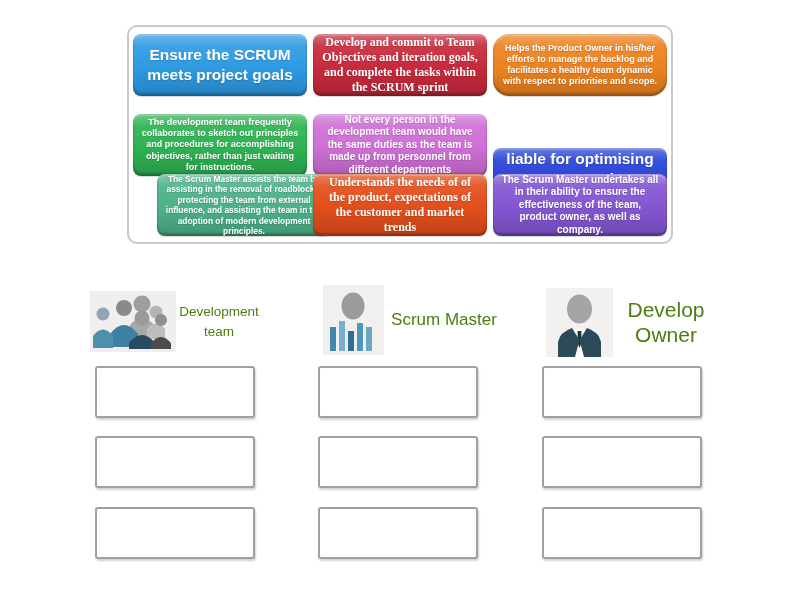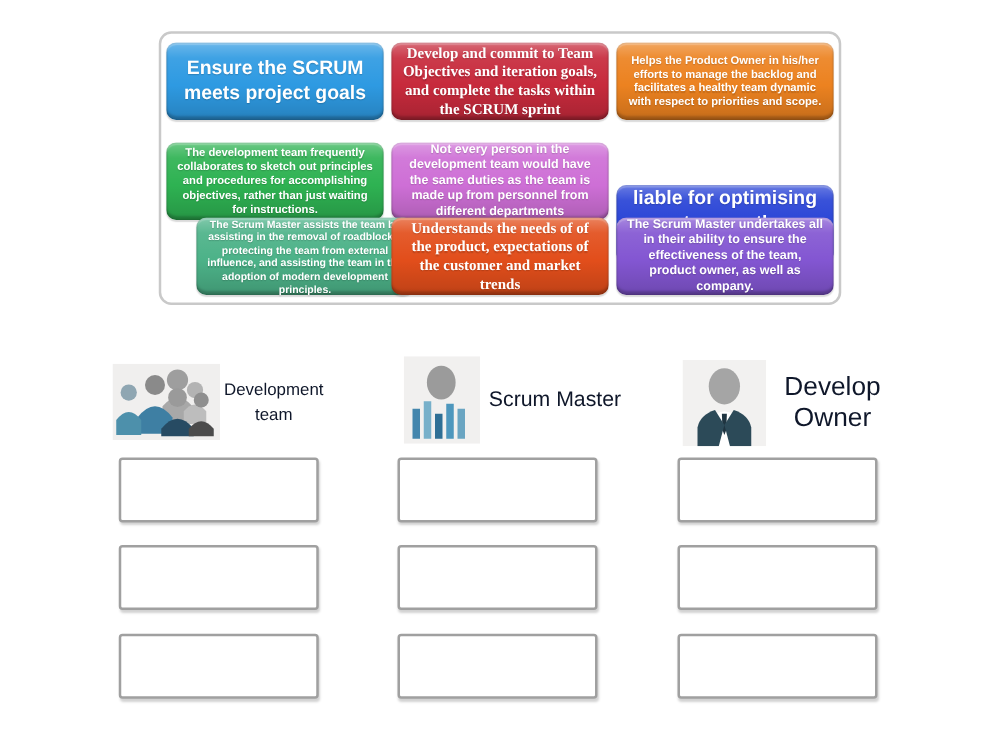--- a/index.html
+++ b/index.html
@@ -24,21 +24,21 @@
   .c1{left:133px}.c2{left:313px}.c3{left:493px}
   .r1{top:34px}.r2{top:114px}.r3{top:174px}
   .size-lg{font-size:15.5px;line-height:1.3;}
   .size-md{font-size:12px;font-family:Liberation Serif, serif;}
   .size-sm2{font-size:10px;}
   .size-sm{font-size:9px;}
   .size-xs{font-size:8.4px;margin-left:24px;}
   
   .cat-icon{position:absolute;display:block;}
   .cat-label{
-    position:absolute;color:#0f172a;text-align:center;
+    position:absolute;color:#4d7c0f;text-align:center;
     display:flex;align-items:center;justify-content:center;
   }
   .lbl1{left:166px;top:302px;width:106px;height:40px;font-size:13.5px;line-height:1.45;}
   .lbl2{left:388px;top:289px;width:112px;height:62px;font-size:17px;line-height:1.15;}
   .lbl3{left:612px;top:296px;width:108px;height:52px;font-size:21px;line-height:1.2;}
   
   .slot{
     position:absolute;width:160px;height:52px;background:#fff;box-sizing:border-box;
     border:2px solid #a0a0a0;border-radius:3px;
     box-shadow:1px 2px 2px rgba(0,0,0,.18);
@@ -46,21 +46,21 @@
   .scol1{left:95px}.scol2{left:318px}.scol3{left:542px}
   .srow1{top:366px}.srow2{top:436px}.srow3{top:507px}
 </style>
 </head>
 <body>
 
 <div class="tray"></div>
 
 <div class="card c1 r1 size-lg" style="background: linear-gradient(rgba(255, 255, 255, 0.3), rgba(255, 255, 255, 0.08) 20%, rgba(0, 0, 0, 0) 55%, rgba(0, 0, 0, 0.16)), rgb(46, 154, 226);">Ensure the SCRUM meets project goals</div>
 <div class="card c2 r1 size-md" style="background: linear-gradient(rgba(255, 255, 255, 0.3), rgba(255, 255, 255, 0.08) 20%, rgba(0, 0, 0, 0) 55%, rgba(0, 0, 0, 0.16)), rgb(199, 42, 60);">Develop and commit to Team Objectives and iteration goals, and complete the tasks within the SCRUM sprint</div>
-<div class="card c3 r1 size-sm" style="background: linear-gradient(rgba(255, 255, 255, 0.3), rgba(255, 255, 255, 0.08) 20%, rgba(0, 0, 0, 0) 55%, rgba(0, 0, 0, 0.16)), rgb(236, 130, 32);">Helps the Product Owner in his/her efforts to manage the backlog and facilitates a healthy team dynamic with respect to priorities and scope.</div>
+<div class="card c3 r1 size-sm" style="background: linear-gradient(rgba(255, 255, 255, 0.3), rgba(255, 255, 255, 0.08) 20%, rgba(0, 0, 0, 0) 55%, rgba(0, 0, 0, 0.16)), rgb(236, 130, 32); border-radius: 16px;">Helps the Product Owner in his/her efforts to manage the backlog and facilitates a healthy team dynamic with respect to priorities and scope.</div>
 <div class="card c1 r2 size-sm" style="background: linear-gradient(rgba(255, 255, 255, 0.3), rgba(255, 255, 255, 0.08) 20%, rgba(0, 0, 0, 0) 55%, rgba(0, 0, 0, 0.16)), rgb(46, 178, 82);">The development team frequently collaborates to sketch out principles and procedures for accomplishing objectives, rather than just waiting for instructions.</div>
 <div class="card c2 r2 size-sm2" style="background: linear-gradient(rgba(255, 255, 255, 0.3), rgba(255, 255, 255, 0.08) 20%, rgba(0, 0, 0, 0) 55%, rgba(0, 0, 0, 0.16)), rgb(206, 111, 214);">Not every person in the development team would have the same duties as the team is made up from personnel from different departments</div>
 <div class="card c3 r2 size-lg" style="background: linear-gradient(rgba(255, 255, 255, 0.3), rgba(255, 255, 255, 0.08) 20%, rgba(0, 0, 0, 0) 55%, rgba(0, 0, 0, 0.16)), rgb(40, 67, 214); margin-top: 34px;">liable for optimising return on the investments</div>
 <div class="card c1 r3 size-xs" style="background: linear-gradient(rgba(255, 255, 255, 0.3), rgba(255, 255, 255, 0.08) 20%, rgba(0, 0, 0, 0) 55%, rgba(0, 0, 0, 0.16)), rgb(76, 178, 136);">The Scrum Master assists the team by assisting in the removal of roadblocks, protecting the team from external influence, and assisting the team in the adoption of modern development principles.</div>
 <div class="card c2 r3 size-md" style="background: linear-gradient(rgba(255, 255, 255, 0.3), rgba(255, 255, 255, 0.08) 20%, rgba(0, 0, 0, 0) 55%, rgba(0, 0, 0, 0.16)), rgb(226, 78, 27);">Understands the needs of of the product, expectations of the customer and market trends</div>
 <div class="card c3 r3 size-sm2" style="background: linear-gradient(rgba(255, 255, 255, 0.3), rgba(255, 255, 255, 0.08) 20%, rgba(0, 0, 0, 0) 55%, rgba(0, 0, 0, 0.16)), rgb(131, 86, 210);">The Scrum Master undertakes all in their ability to ensure the effectiveness of the team, product owner, as well as company.</div>
 
 <svg class="cat-icon" style="left:90px;top:291px" width="86" height="61" viewBox="0 0 86 61">
   <rect x="0" y="0" width="86" height="61" fill="#f0efee"></rect>
 

